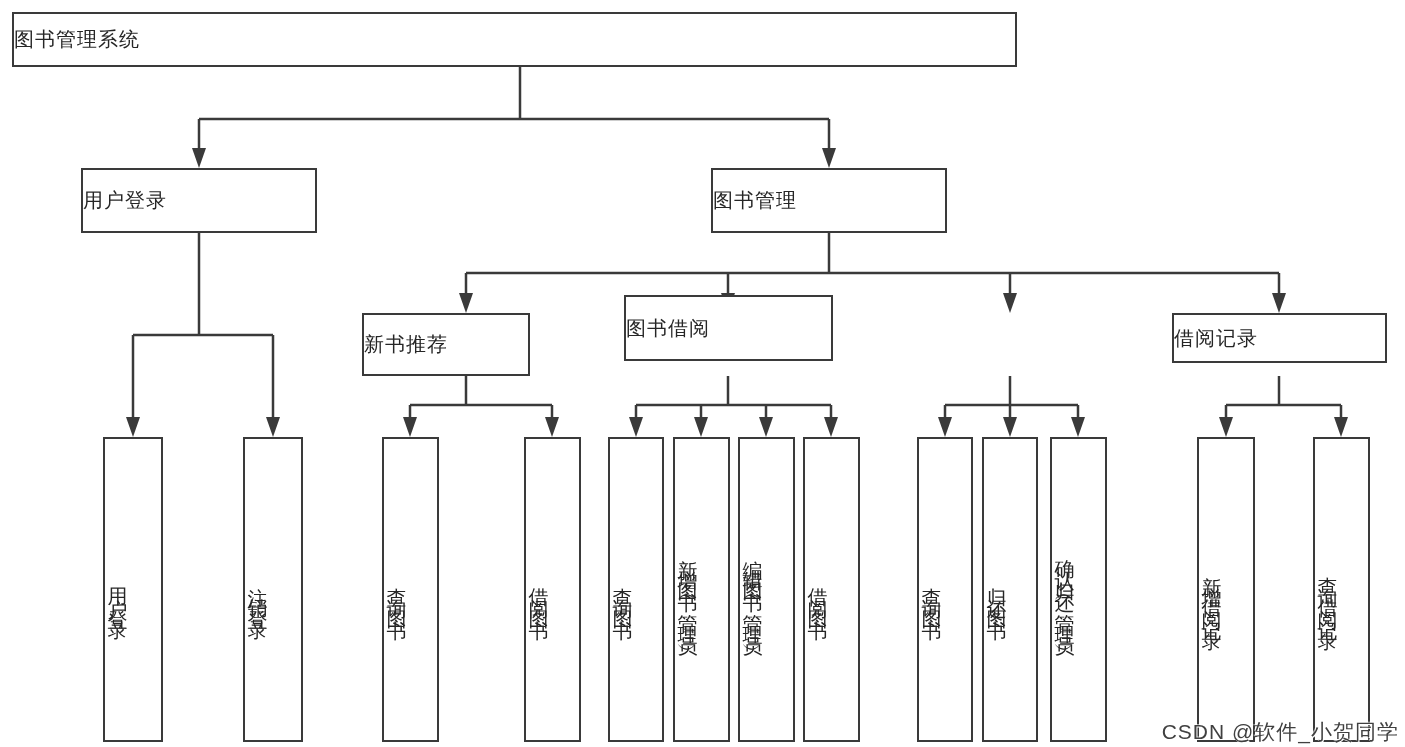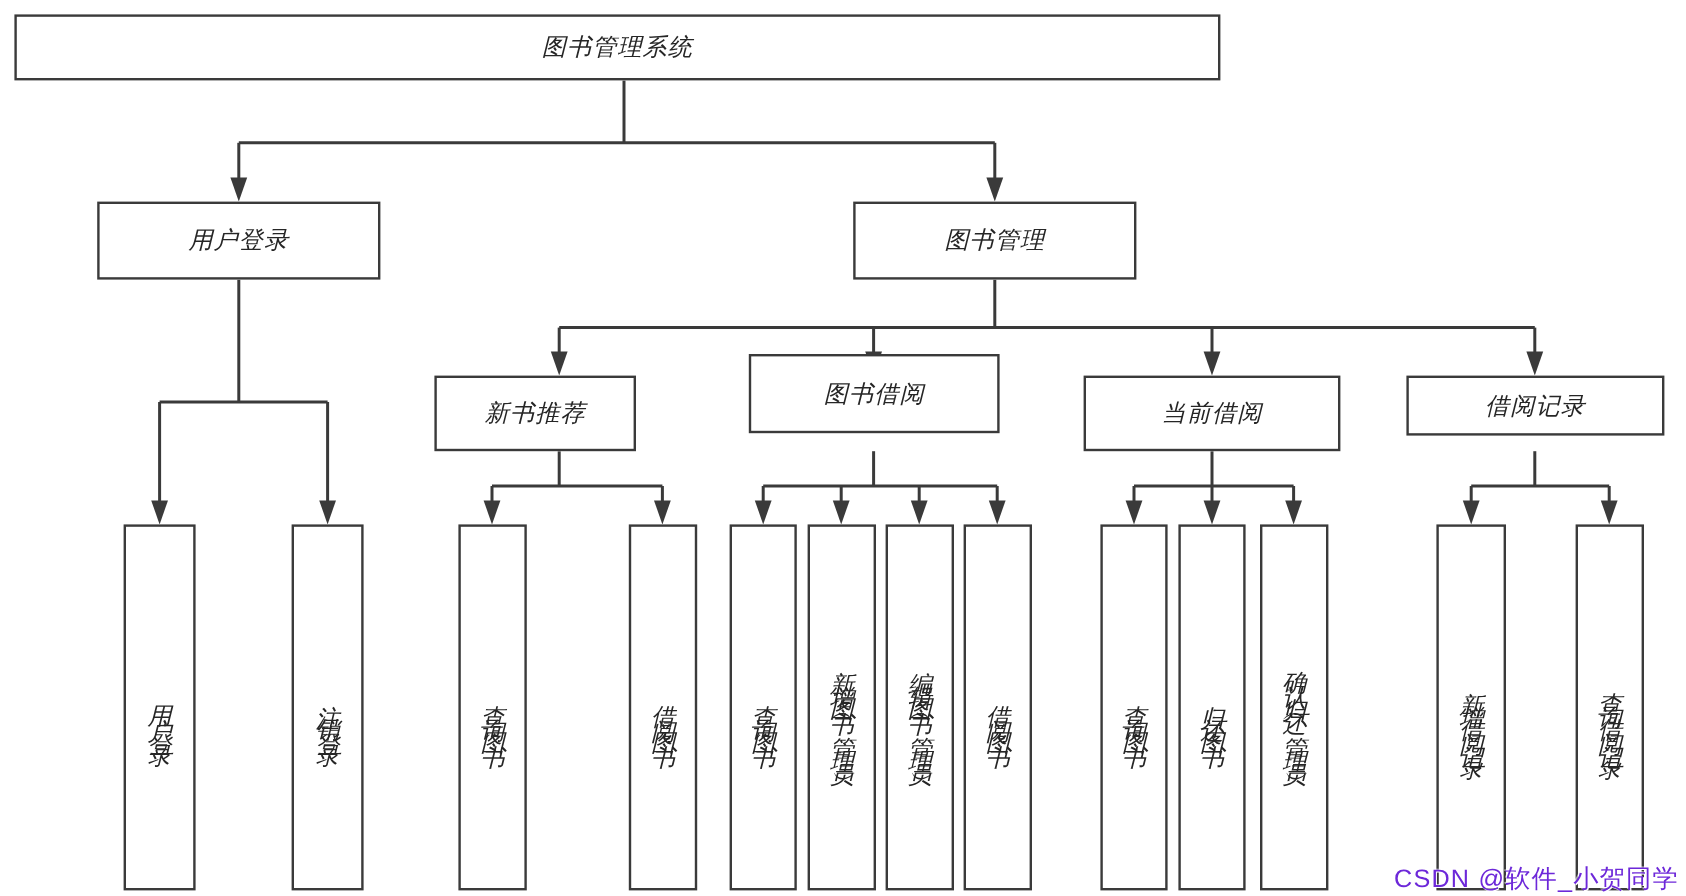--- a/index.html
+++ b/index.html
@@ -9,25 +9,24 @@
     background:#ffffff;
     font-family:"Liberation Sans",sans-serif;
     overflow:hidden;
   }
   #connectors{position:absolute;left:0;top:0;z-index:0;}
   .box{
     position:absolute;
     box-sizing:border-box;
     border:2.5px solid #3a3a3a;
     background:#ffffff;
-    display:flex;align-items:center;justify-content:center;
+    display:flex;align-items:center;
     z-index:1;
     color:#262626;
     font-size:20px;
-    font-style:italic;
   }
   .lbl{white-space:nowrap;letter-spacing:1px;}
   .vlbl{
     writing-mode:vertical-rl;
     letter-spacing:11px;
     white-space:nowrap;
     margin-top:8px;
   }
   
   .n-root{left:12px;top:12px;width:1005px;height:55px;}
@@ -50,21 +49,21 @@
   .lf9{left:917px;width:56px;}
   .lf10{left:982px;width:56px;}
   .lf11{left:1050px;width:57px;}
   .lf12{left:1197px;width:58px;}
   .lf13{left:1313px;width:57px;}
   #watermark{
     position:absolute;
     right:6px;bottom:1px;
     z-index:2;
     font-size:21px;
-    color:#6d28d9;
+    color:#404040;
     text-shadow:1px 1px 0 #ffffff, -1px -1px 0 rgba(255,255,255,.6);
     letter-spacing:1px;
     white-space:nowrap;
   }
 </style>
 </head>
 <body>
 
 <div id="stage">
 
@@ -147,23 +146,20 @@
   <div class="box n-bookmgmt">
     <span class="lbl">图书管理</span>
   </div>
 
   <div class="box n-newbook">
     <span class="lbl">新书推荐</span>
   </div>
   <div class="box n-borrow">
     <span class="lbl">图书借阅</span>
   </div>
-  <div class="box n-current">
-    <span class="lbl">当前借阅</span>
-  </div>
   <div class="box n-records">
     <span class="lbl">借阅记录</span>
   </div>
 
   <div class="box leaf lf1">
     <span class="vlbl">用户登录</span>
   </div>
   <div class="box leaf lf2">
     <span class="vlbl">注销登录</span>
   </div>

